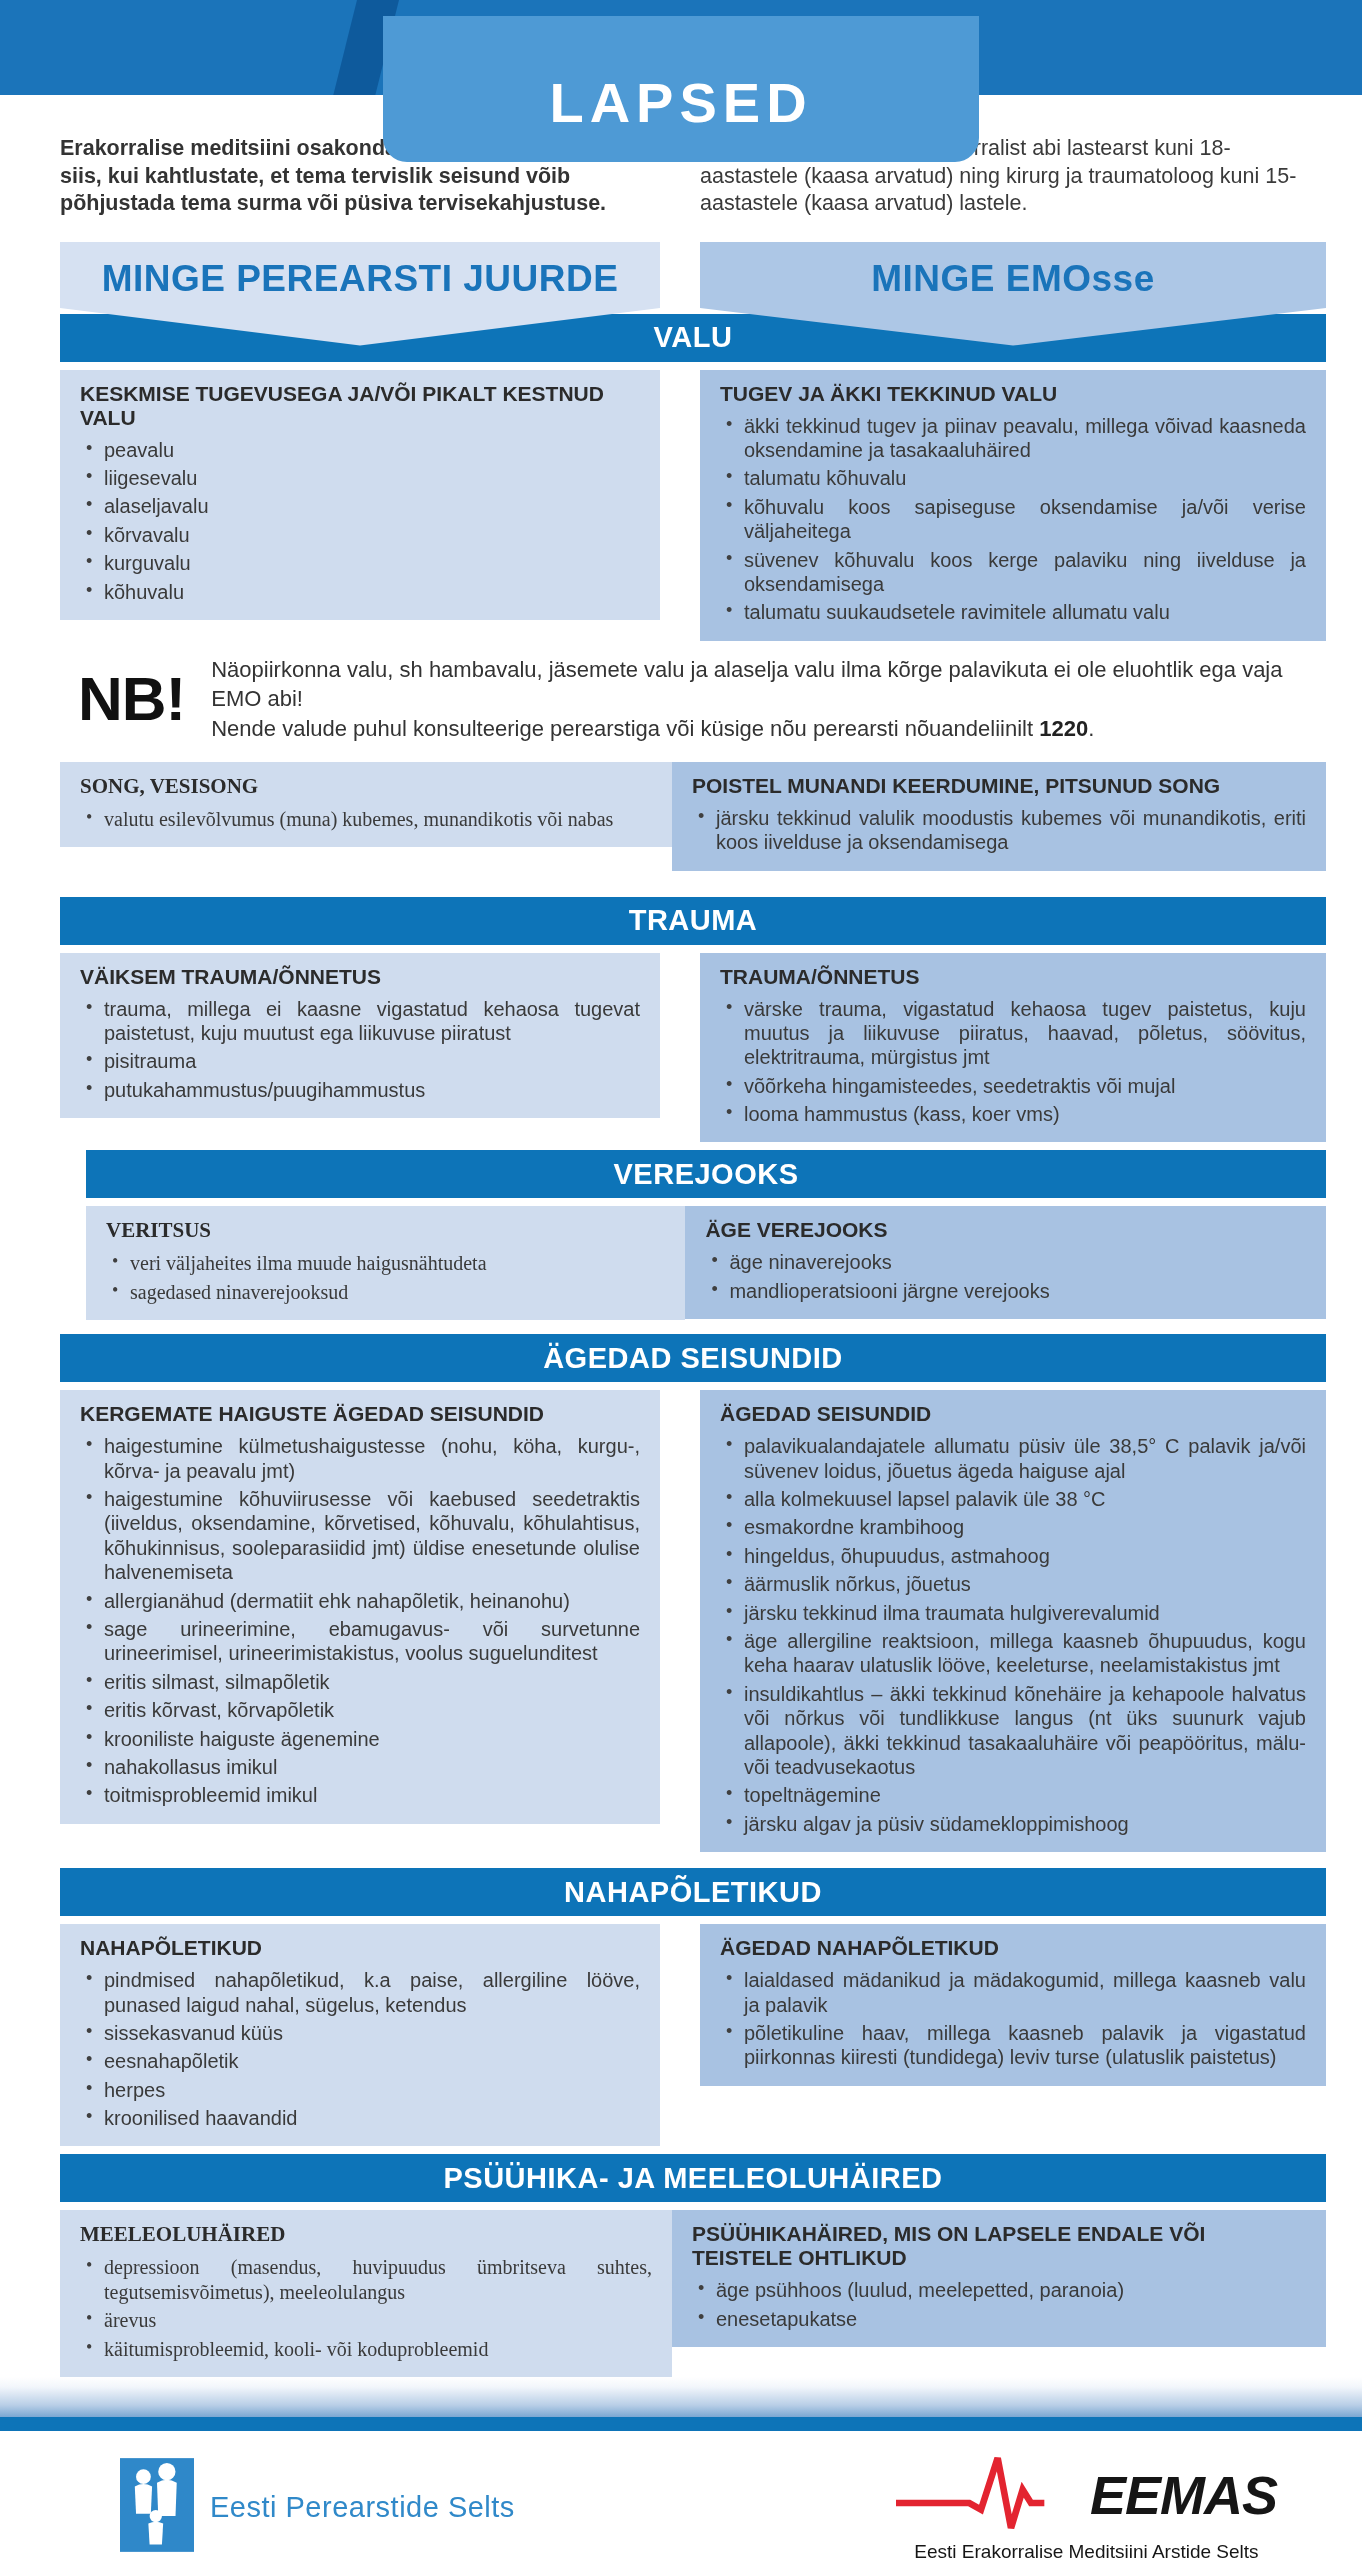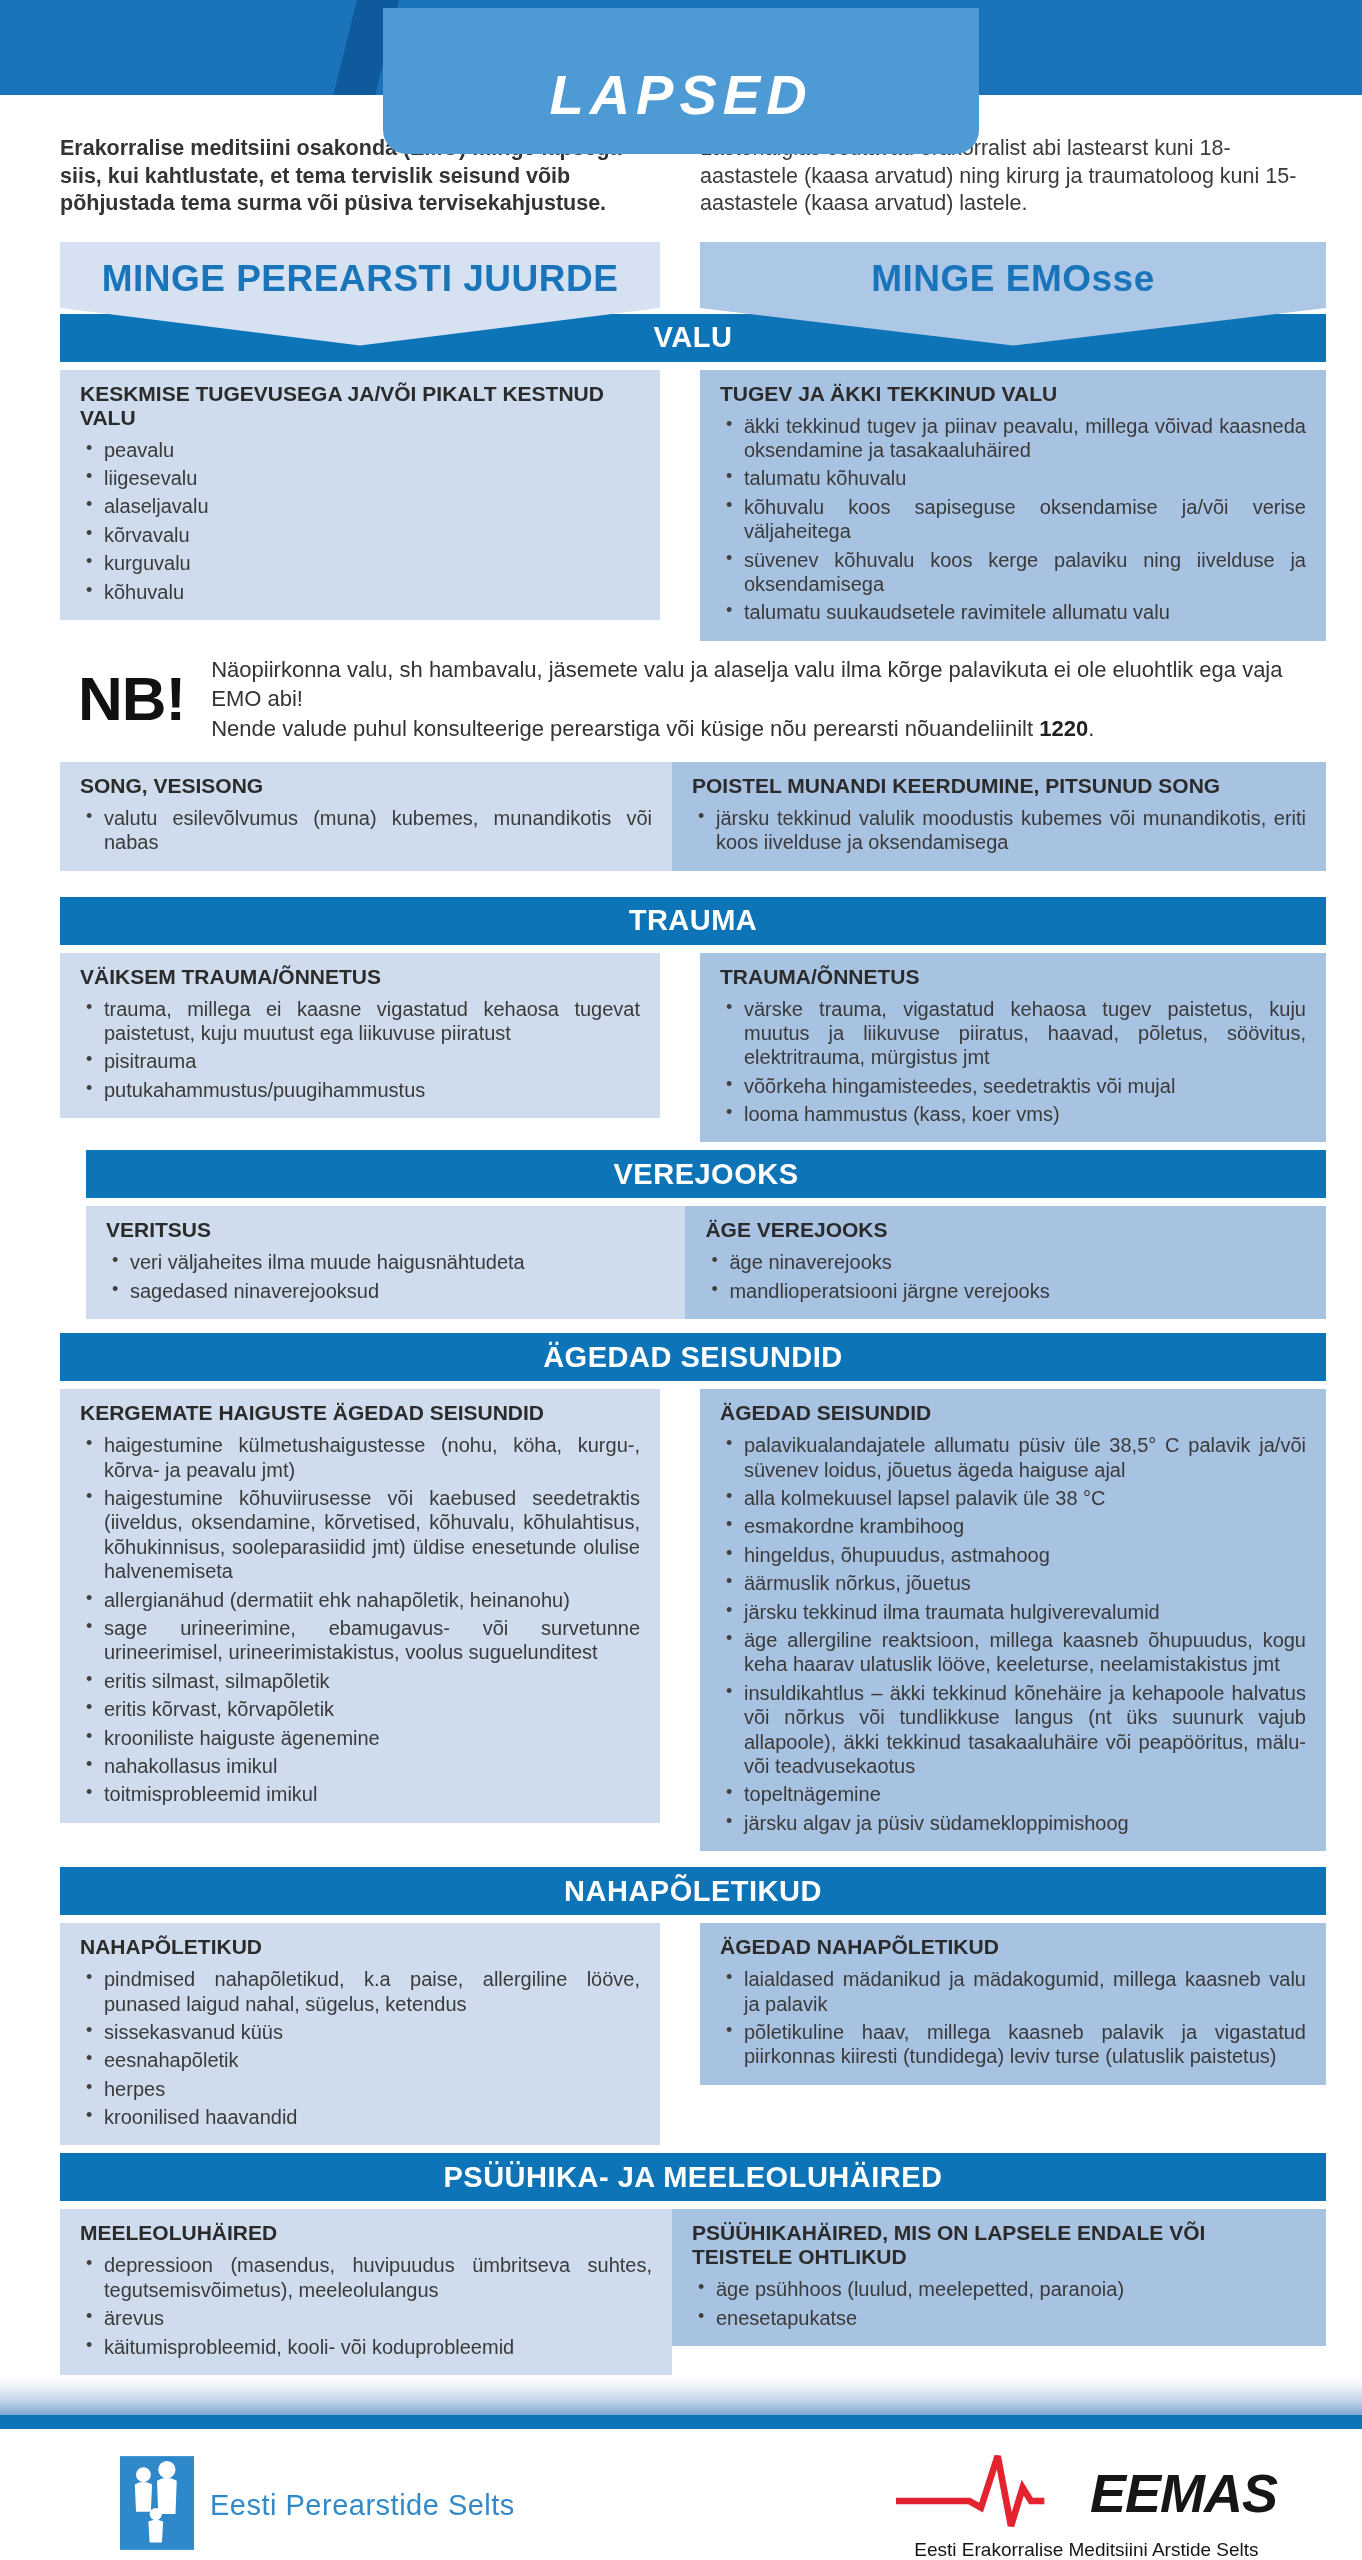--- a/index.html
+++ b/index.html
@@ -1,29 +1,29 @@
 <!DOCTYPE html>
 <html lang="et"><head>
 <meta charset="utf-8">
 <style>
   html,body{margin:0;padding:0;background:#ffffff;font-family:"Liberation Sans","DejaVu Sans",sans-serif;}
   .page{position:relative;width:1362px;height:2560px;background:#fff;display:flex;flex-direction:column;overflow:hidden;}
 
   
   .topband{position:relative;height:95px;background:#1b74ba;flex:none;}
   .fold{position:absolute;top:0;left:calc(50% - 324px);width:42px;height:95px;background:#0e5a9c;transform:skewX(-14deg);transform-origin:top left;}
-  .ribbon{position:absolute;top:8px;left:50%;transform:translateX(-50%);width:596px;height:146px;background:#4e9ad5;border-radius:0 0 24px 24px;display:flex;align-items:center;justify-content:center;z-index:3;font-style:italic;}
+  .ribbon{position:absolute;top:16px;left:50%;transform:translateX(-50%);width:596px;height:146px;background:#4e9ad5;border-radius:0 0 24px 24px;display:flex;align-items:center;justify-content:center;z-index:3;}
   .ribbon h1{margin:0;padding-top:26px;color:#fff;font-size:56px;font-weight:800;letter-spacing:6px;}
 
   
   .content{width:1266px;margin-left:60px;flex:none;}
   .cols{display:flex;justify-content:space-between;align-items:flex-start;}
   .colL{width:600px;}
   .colR{width:626px;}
-  .joined .colL{width:612px;}
+  .joined .colL{width:612px;font-family:Liberation Serif, serif;}
   .joined .colR{width:654px;}
   .joined{justify-content:flex-start;}
 
   
   .intro{margin-top:40px;font-size:21.5px;line-height:1.28;color:#3a3a3a;}
   .intro .colL{font-weight:700;color:#333;}
 
   
   .banners{margin-top:24px;margin-bottom:-32px;position:relative;z-index:2;}
   .pennant{height:104px;display:flex;align-items:center;justify-content:center;clip-path:polygon(0 0,100% 0,100% 64%,50% 100%,0 64%);}

